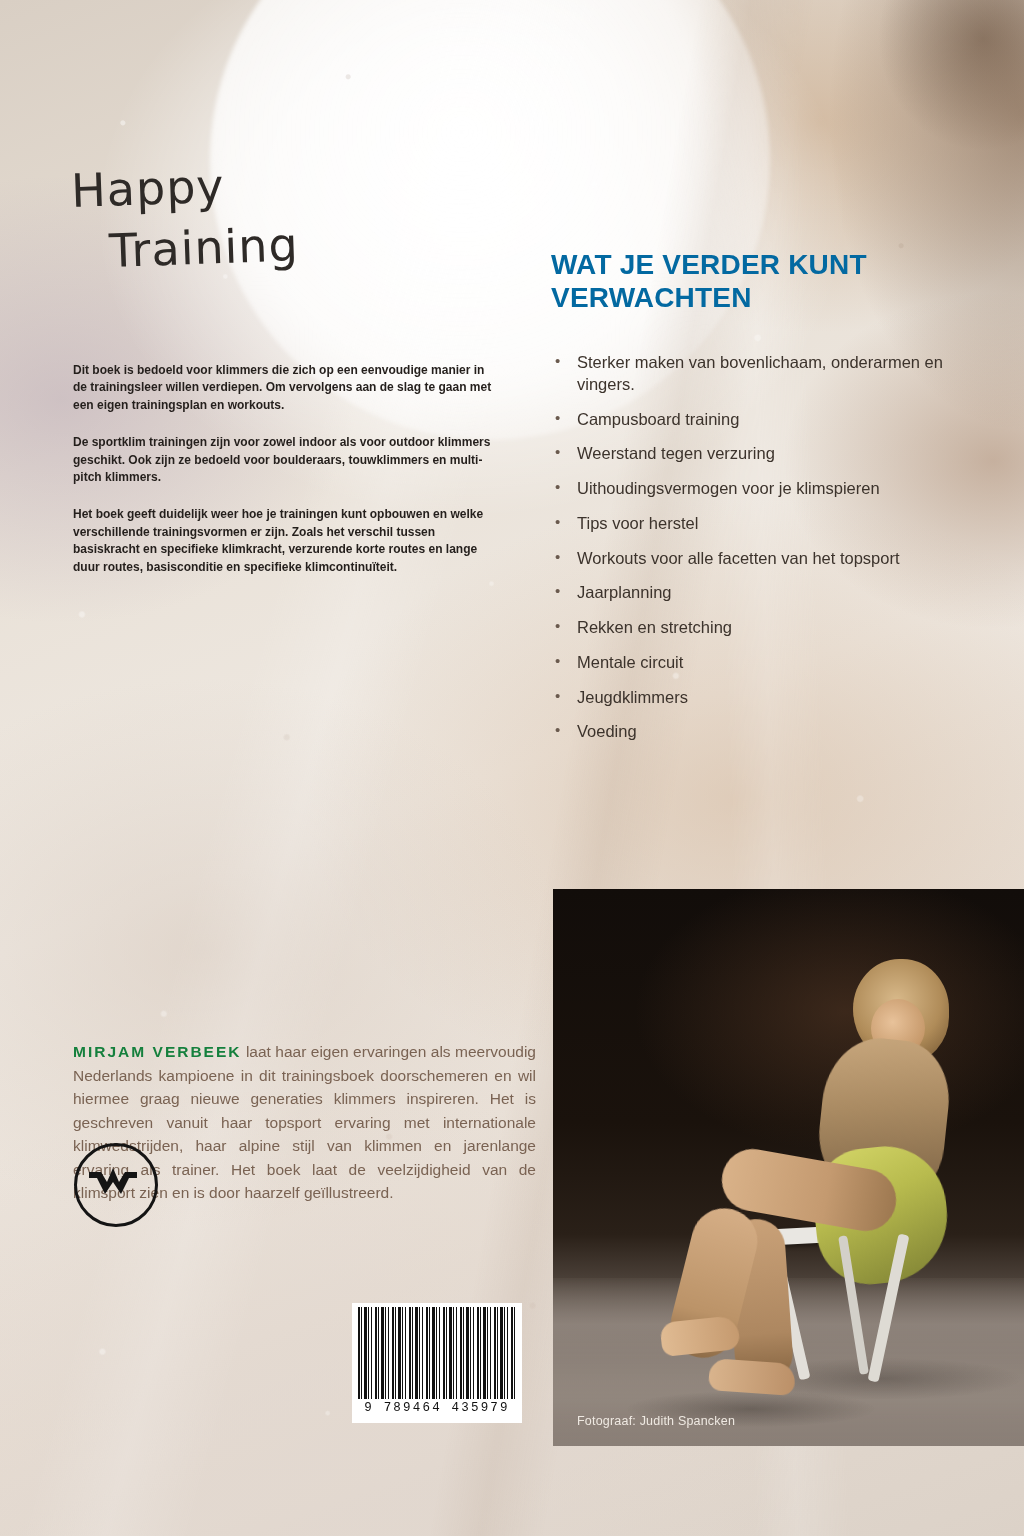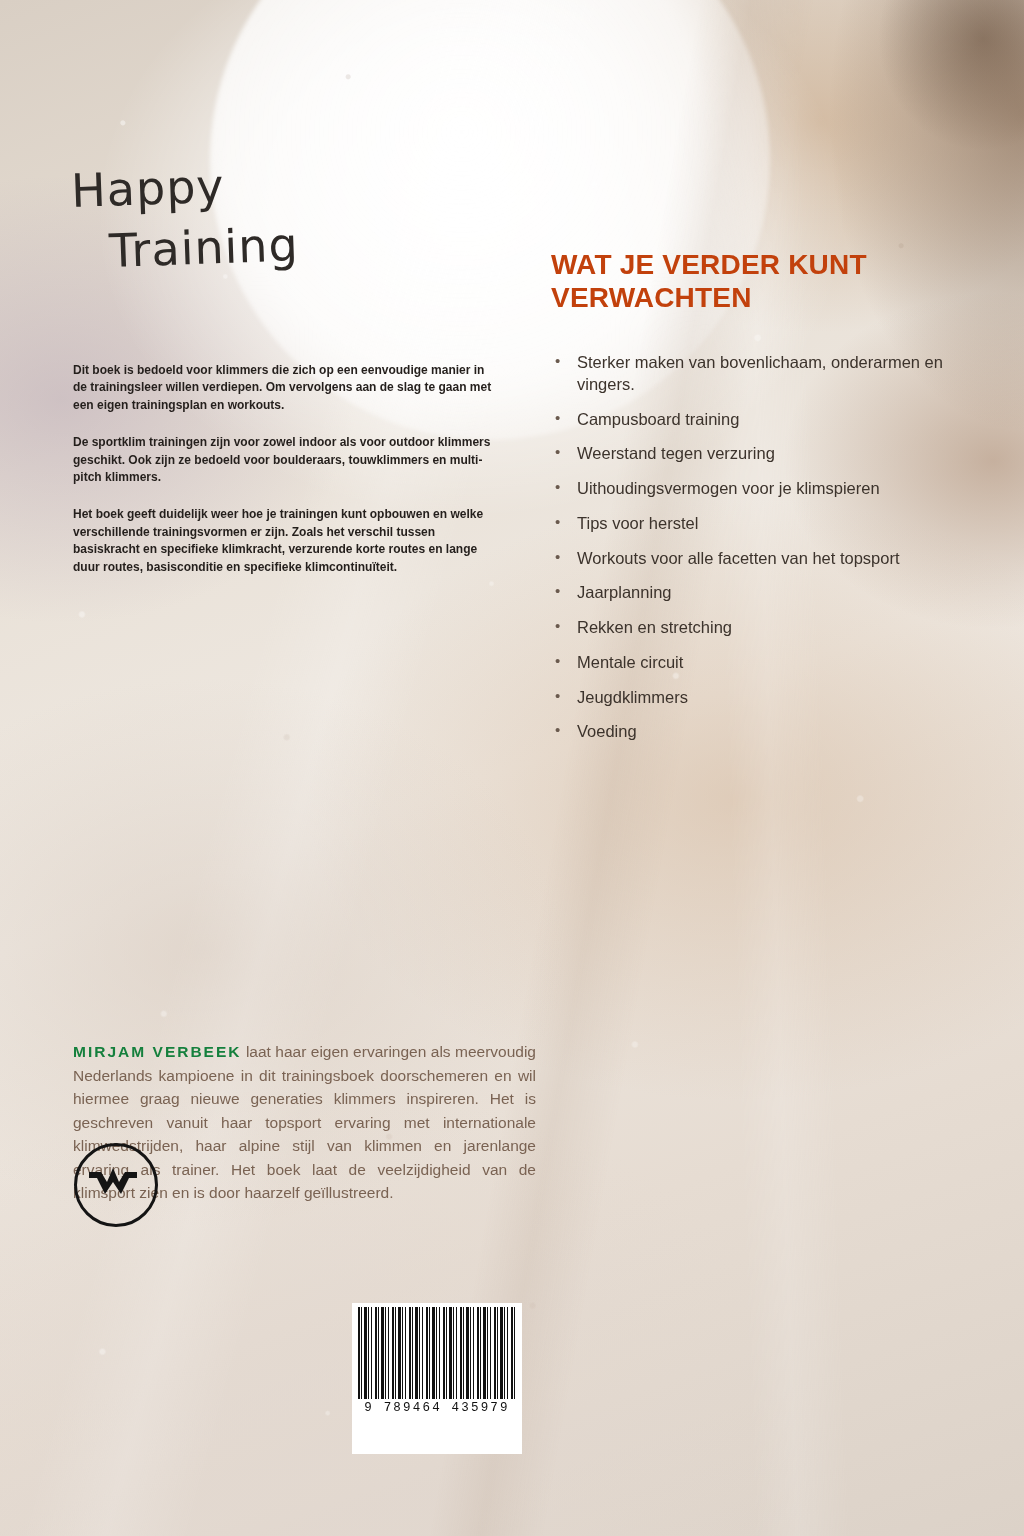--- a/index.html
+++ b/index.html
@@ -128,21 +128,21 @@
   
   .right-col {
     position: absolute;
     left: 551px;
     top: 248px;
     width: 400px;
   }
   .rc-heading {
     font-size: 28px;
     font-weight: 700;
-    color: #c2410c;
+    color: #0369a1;
     line-height: 1.18;
     letter-spacing: 0.2px;
     margin: 0 0 38px 0;
   }
   .rc-list {
     list-style: none;
     margin: 0;
     padding: 0;
   }
   .rc-list li {
@@ -193,21 +193,21 @@
     background: transparent;
   }
   .logo svg { display: block; }
 
   
   .barcode-wrap {
     position: absolute;
     left: 352px;
     top: 1303px;
     width: 170px;
-    height: 151px;
+    height: 120px;
     background: #ffffff;
     padding: 4px 6px 2px 6px;
     box-sizing: border-box;
   }
   .bars {
     height: 92px;
     width: 100%;
     background-repeat: repeat-x;
     background-size: 17px 100%;
     background-image:
@@ -435,14 +435,33 @@
     <svg width="72" height="72" viewBox="0 0 72 72" aria-hidden="true">
       <path d="M12 26 L24 26 L30 36 L36 22 L42 36 L48 26 L60 26 L60 32 L52 32 L44 48 L36 36 L28 48 L20 32 L12 32 Z" fill="#141414"></path>
     </svg>
   </div>
 
   <div class="barcode-wrap">
     <div class="bars"></div>
     <div class="barcode-num">9 789464 435979</div>
   </div>
 
+  <div class="photo">
+    <div class="photo-bg"></div>
+    <div class="photo-floor"></div>
+    <div class="chair-back"></div>
+    <div class="fig-hair"></div>
+    <div class="fig-face"></div>
+    <div class="fig-torso"></div>
+    <div class="chair-seat"></div>
+    <div class="fig-skirt"></div>
+    <div class="fig-thigh"></div>
+    <div class="chair-leg-c"></div>
+    <div class="chair-leg-a"></div>
+    <div class="chair-leg-b"></div>
+    <div class="fig-shin2"></div>
+    <div class="fig-shin"></div>
+    <div class="fig-foot2"></div>
+    <div class="fig-foot"></div>
+    <div class="photo-credit">Fotograaf: Judith Spancken</div>
+  </div>
 
 </div>
 
 </body></html>

